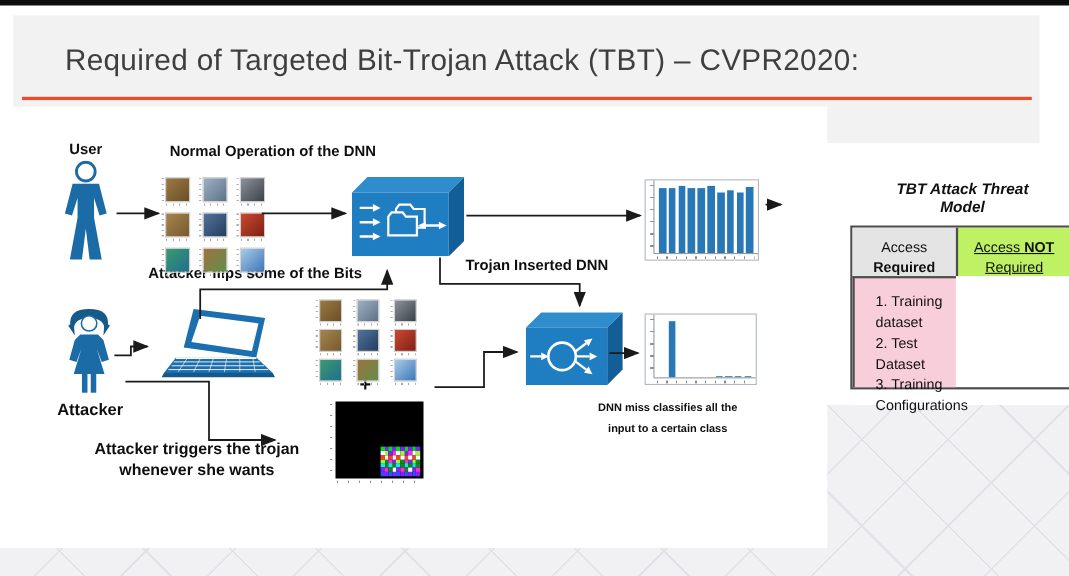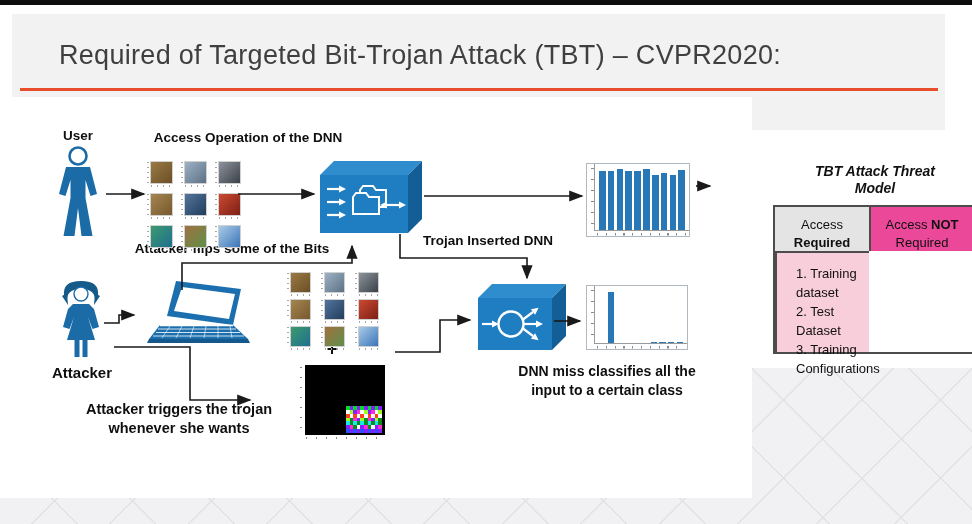--- a/index.html
+++ b/index.html
@@ -23,21 +23,21 @@
   .flabel{position:absolute;font-size:13.5px;font-weight:700;color:#0f0f0f;text-align:center;
           white-space:pre-line;line-height:17px}
   #lb-user{left:52px;top:30px;width:52px}
   #lb-normalop{left:138px;top:32px;width:220px}
   #lb-dnnbefore{left:300px;top:49px;width:156px}
   #lb-testacc{left:477px;top:32px;width:248px}
   #lb-bits{left:116px;top:143px;width:232px}
   #lb-trojan{left:402px;top:135px;width:172px}
   #lb-attacker{left:40px;top:267px;width:84px;font-size:15px;line-height:18px}
   #lb-triggers{left:60px;top:303px;width:238px;font-size:14.5px;line-height:18.5px}
-  #lb-missclass{left:486px;top:265px;width:242px;font-size:14px;line-height:19px}
+  #lb-missclass{left:486px;top:265px;width:242px;font-size:10px;line-height:19px}
   #lb-plus{left:323px;top:243px;width:18px;font-size:18px;line-height:18px}
 
   .icon{position:absolute}
   #icon-user{left:53px;top:49px}
   #icon-attacker{left:54px;top:183px}
   #icon-laptop{left:146px;top:183px}
   #box1{left:320px;top:62px}
   #box2{left:478px;top:185px}
   #arrows{position:absolute;left:0;top:0;pointer-events:none}
 
@@ -96,21 +96,21 @@
     <div class="title">Required of Targeted Bit-Trojan Attack (TBT) – CVPR2020:</div>
     <div class="underline"></div>
   </div>
 
   <div class="pattern" id="pat-bottom"></div>
   <div class="pattern" id="pat-right"></div>
 
   <div class="figpanel">
 
     <div class="flabel" id="lb-user">User</div>
-    <div class="flabel" id="lb-normalop">Access Operation of the DNN</div>
+    <div class="flabel" id="lb-normalop">Normal Operation of the DNN</div>
     <div class="flabel" id="lb-bits">Attacker flips some of the Bits</div>
     <div class="flabel" id="lb-trojan">Trojan Inserted DNN</div>
     <div class="flabel" id="lb-attacker">Attacker</div>
     <div class="flabel" id="lb-triggers">Attacker triggers the trojan
 whenever she wants</div>
     <div class="flabel" id="lb-missclass">DNN miss classifies all the
 input to a certain class</div>
     <div class="flabel" id="lb-plus">+</div>
 
     <svg class="icon" id="icon-user" width="50" height="92" viewBox="0 0 50 92">
@@ -342,21 +342,21 @@
   </div>
 
   <div class="tpanel">
     <div class="tbt-title">TBT Attack Threat
 Model</div>
     <div class="ttable">
       <div class="tcell th" style="background-color: rgb(228, 228, 228);">
         <div><span>Access</span></div>
         <div class="bold"><span>Required</span></div>
       </div>
-      <div class="tcell th colR" style="background-color: #ec4899;">
+      <div class="tcell th colR" style="background-color: #bef264; text-decoration: underline;">
         <div><span>Access </span><span class="bold">NOT</span></div>
         <div><span>Required</span></div>
       </div>
       <div class="tcell tb right colR" style="background-color: rgb(249, 206, 219);">1. Training dataset
 2. Test Dataset
 3. Training
 Configurations</div>
     </div>
   </div>
 

